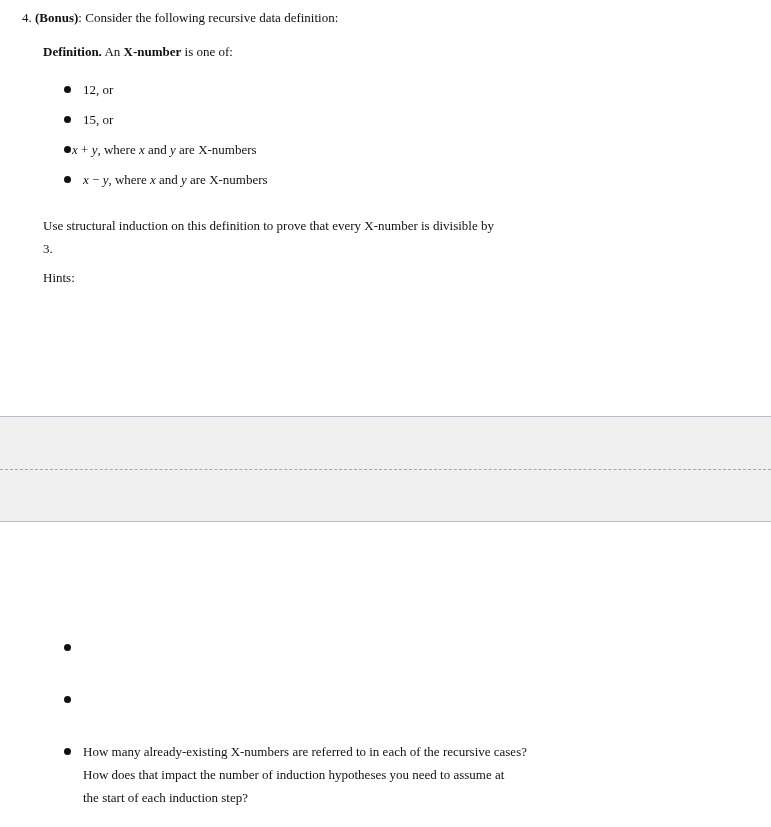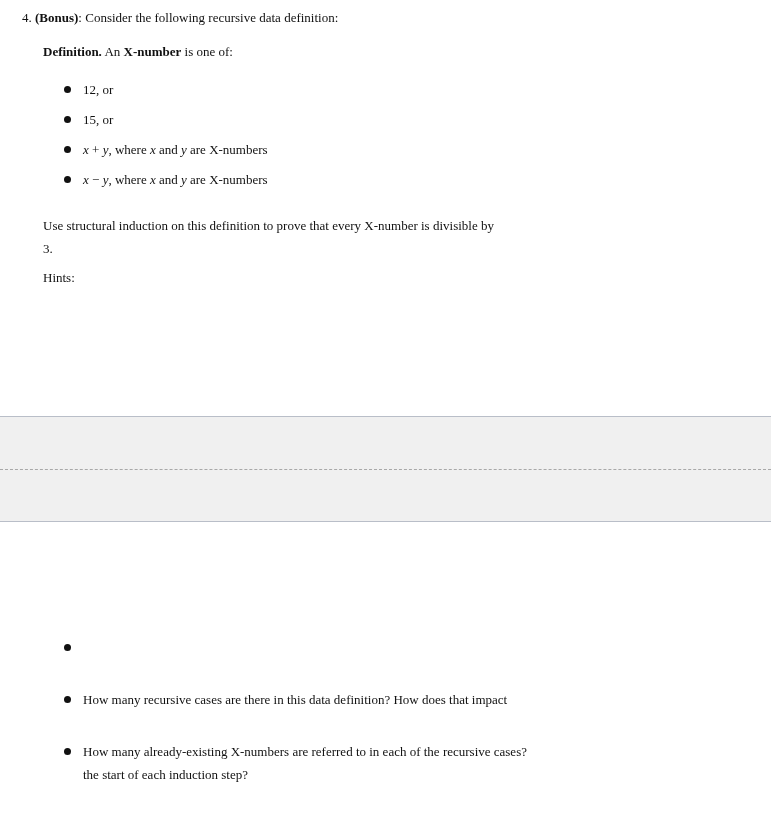--- a/index.html
+++ b/index.html
@@ -47,21 +47,21 @@
   <div class="abs txt" style="left:83px; top:78px;">
     <span>12, or</span>
   </div>
 
   <div class="bullet" style="left:64px; top:116px;"></div>
   <div class="abs txt" style="left:83px; top:108px;">
     <span>15, or</span>
   </div>
 
   <div class="bullet" style="left:64px; top:146px;"></div>
-  <div class="abs txt" style="left:83px; top:138px;">
+  <div class="abs txt" style="left:72px; top:138px;">
     <span class="m">x</span><span style="white-space:pre"> + </span><span class="m">y</span><span style="white-space:pre">, where </span><span class="m">x</span><span style="white-space:pre"> and </span><span class="m">y</span><span style="white-space:pre"> are X-numbers</span>
   </div>
 
   <div class="bullet" style="left:64px; top:176px;"></div>
   <div class="abs txt" style="left:83px; top:168px;">
     <span class="m">x</span><span style="white-space:pre"> − </span><span class="m">y</span><span style="white-space:pre">, where </span><span class="m">x</span><span style="white-space:pre"> and </span><span class="m">y</span><span style="white-space:pre"> are X-numbers</span>
   </div>
 </div>
 
 <div class="abs txt" style="left:43px; top:214px; width:700px;">
@@ -75,21 +75,21 @@
   <div class="dash"></div>
 </div>
 
 <div>
   <div class="bullet" style="left:64px; top:644px;"></div>
   <div class="hint txt" style="top:636px;">
   </div>
 
   <div class="bullet" style="left:64px; top:696px;"></div>
   <div class="hint txt" style="top:688px;">
-    <div>How many recursive cases are there in this data definition? How does that impact</div>
   </div>
 
   <div class="bullet" style="left:64px; top:748px;"></div>
   <div class="hint txt" style="top:740px;">
     <div>How many already-existing X-numbers are referred to in each of the recursive cases?</div>
+    <div>How does that impact the number of induction hypotheses you need to assume at</div>
     <div>the start of each induction step?</div>
   </div>
 </div>
 
 </body></html>

